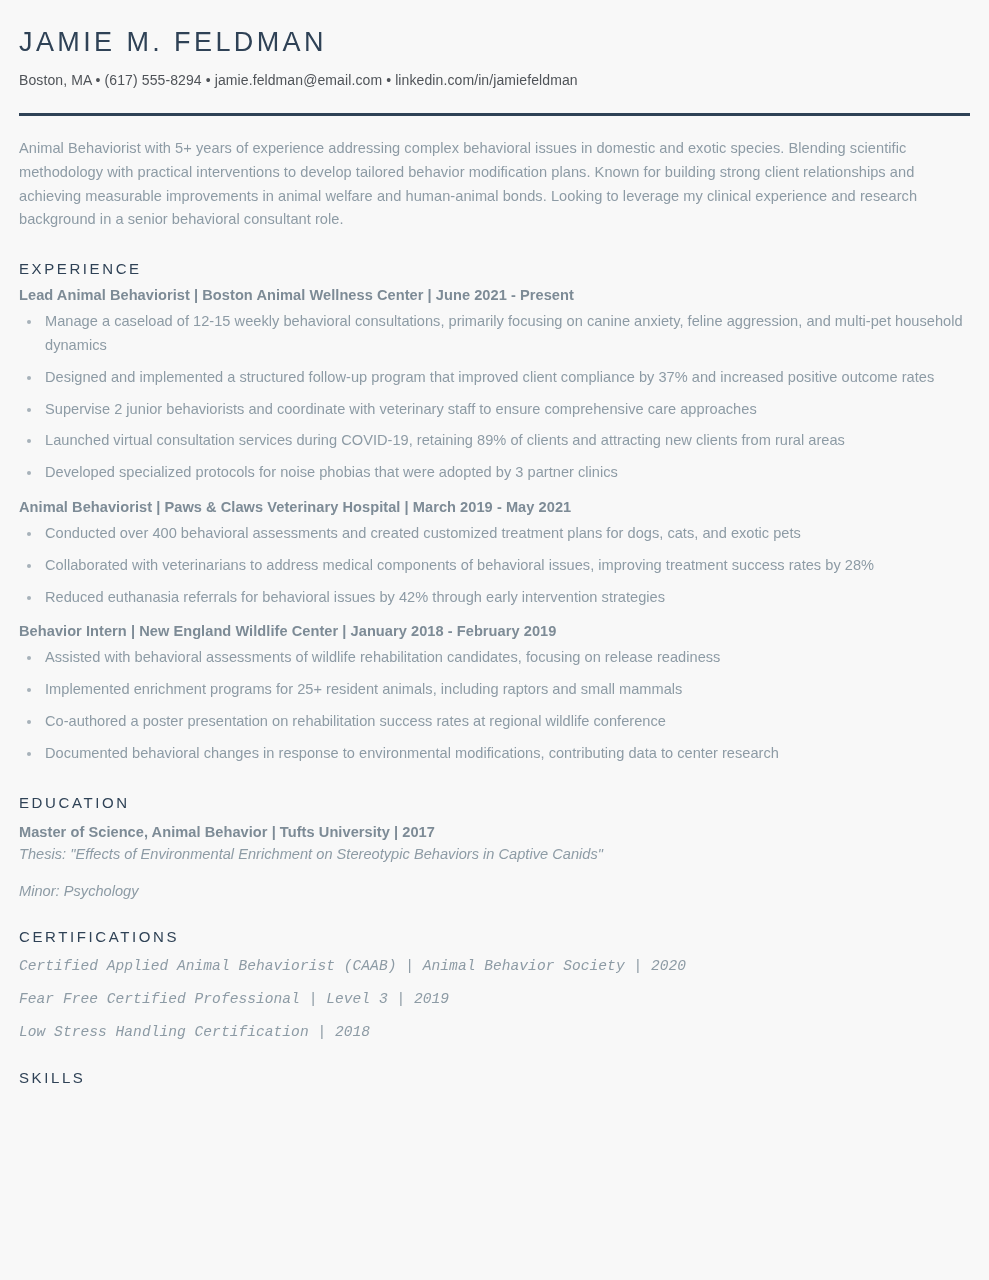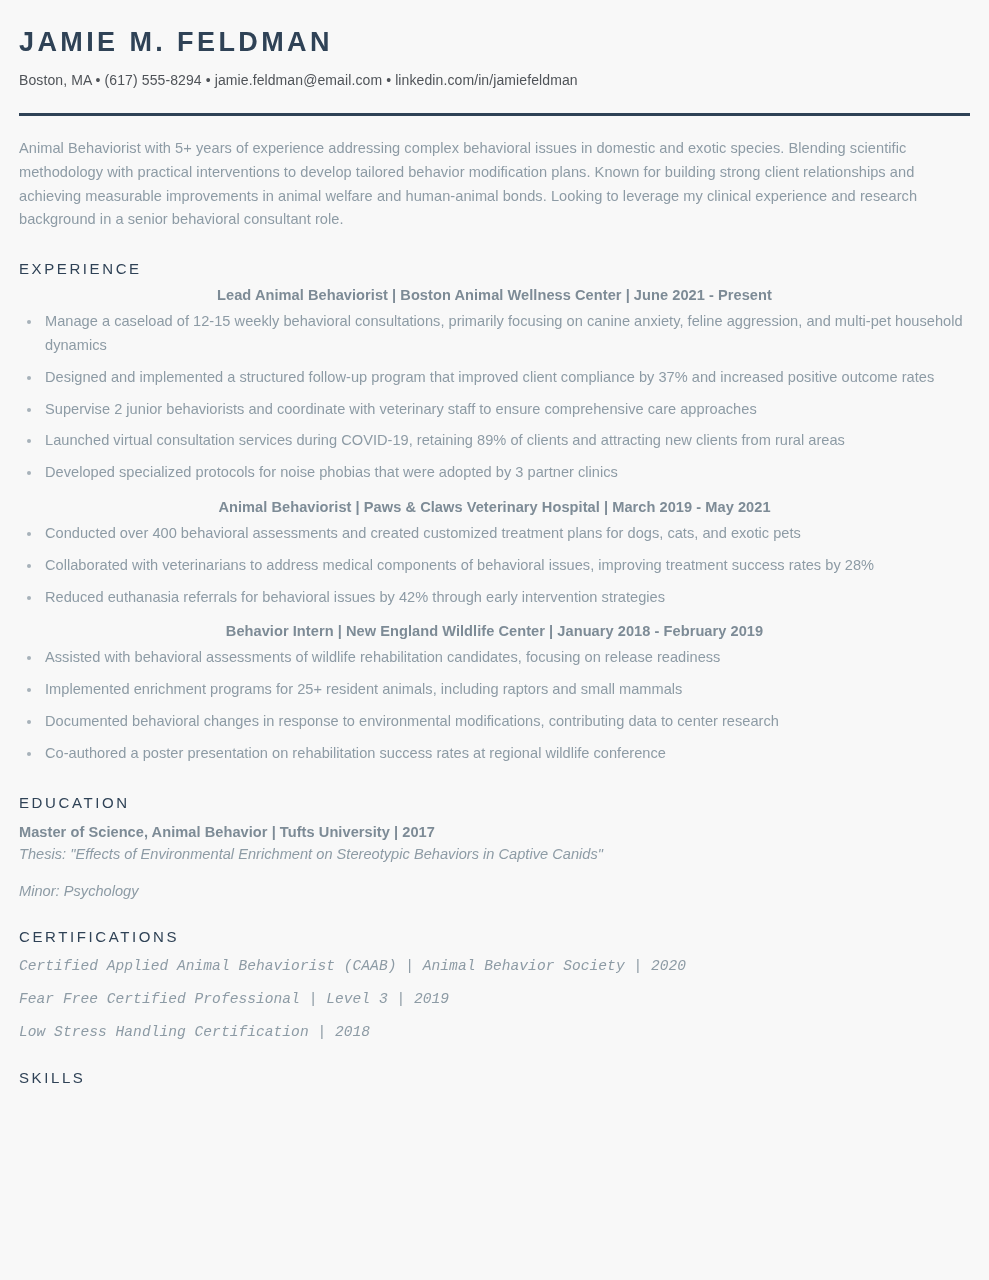--- a/index.html
+++ b/index.html
@@ -16,21 +16,21 @@
     width: 989px;
     height: 1280px;
     background: #f8f8f8;
     padding: 0 19px;
     position: relative;
   }
 
   
   .name {
     font-size: 27px;
-    font-weight: bold;
+    font-weight: normal;
     letter-spacing: 3.4px;
     color: #2f4256;
     padding-top: 27px;
     line-height: 1.15;
   }
 
   .contact {
     font-size: 14px;
     color: #4f5358;
     margin-top: 14px;
@@ -64,21 +64,20 @@
   .section-heading.tight { margin-top: 25px; }
 
   
   .job-title {
     font-size: 14.6px;
     font-weight: bold;
     color: #7d8b96;
     margin-top: 14px;
     margin-bottom: 7px;
     letter-spacing: 0.05px;
-    text-align: center;
   }
   .job-title.first { margin-top: 4px; }
 
   ul.bullets {
     list-style: none;
     margin: 0 0 0 0;
     padding: 0;
   }
 
   ul.bullets li {
@@ -167,22 +166,22 @@
         <li>Collaborated with veterinarians to address medical components of behavioral issues, improving treatment success rates by 28%</li>
         <li>Reduced euthanasia referrals for behavioral issues by 42% through early intervention strategies</li>
       </ul>
     </div>
 
     <div>
       <div class="job-title">Behavior Intern | New England Wildlife Center | January 2018 - February 2019</div>
       <ul class="bullets">
         <li>Assisted with behavioral assessments of wildlife rehabilitation candidates, focusing on release readiness</li>
         <li>Implemented enrichment programs for 25+ resident animals, including raptors and small mammals</li>
+        <li>Co-authored a poster presentation on rehabilitation success rates at regional wildlife conference</li>
         <li>Documented behavioral changes in response to environmental modifications, contributing data to center research</li>
-        <li>Co-authored a poster presentation on rehabilitation success rates at regional wildlife conference</li>
       </ul>
     </div>
 
   </div>
 
   <h2 class="section-heading">EDUCATION</h2>
 
   <div>
     <div class="edu-entry">
       <div class="edu-degree">Master of Science, Animal Behavior | Tufts University | 2017</div>

